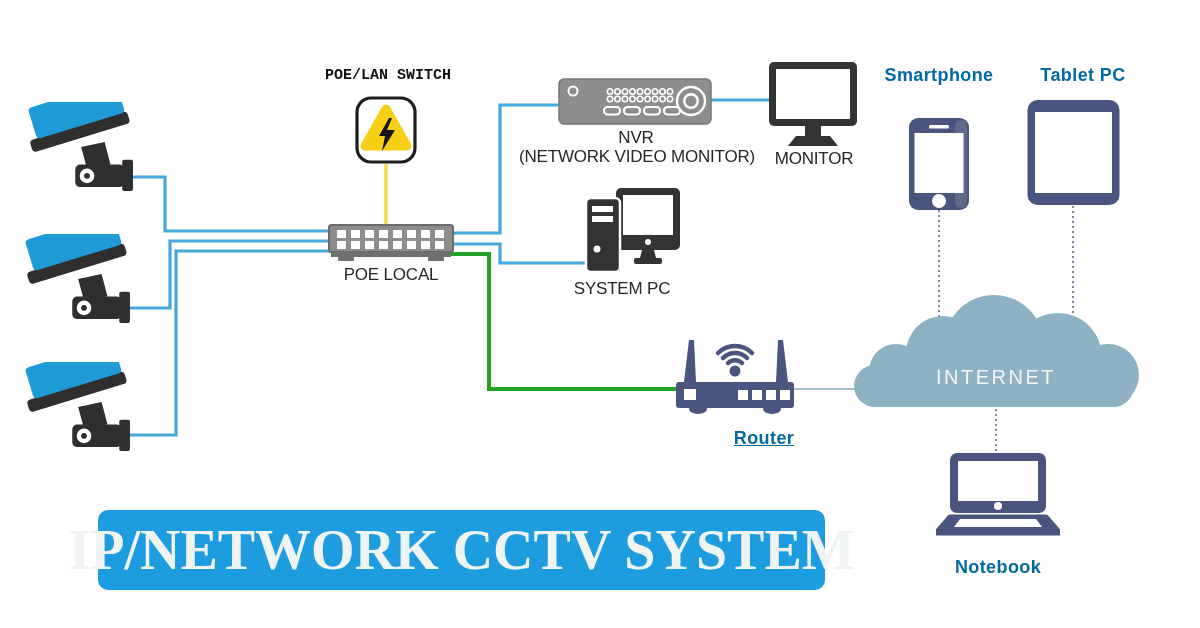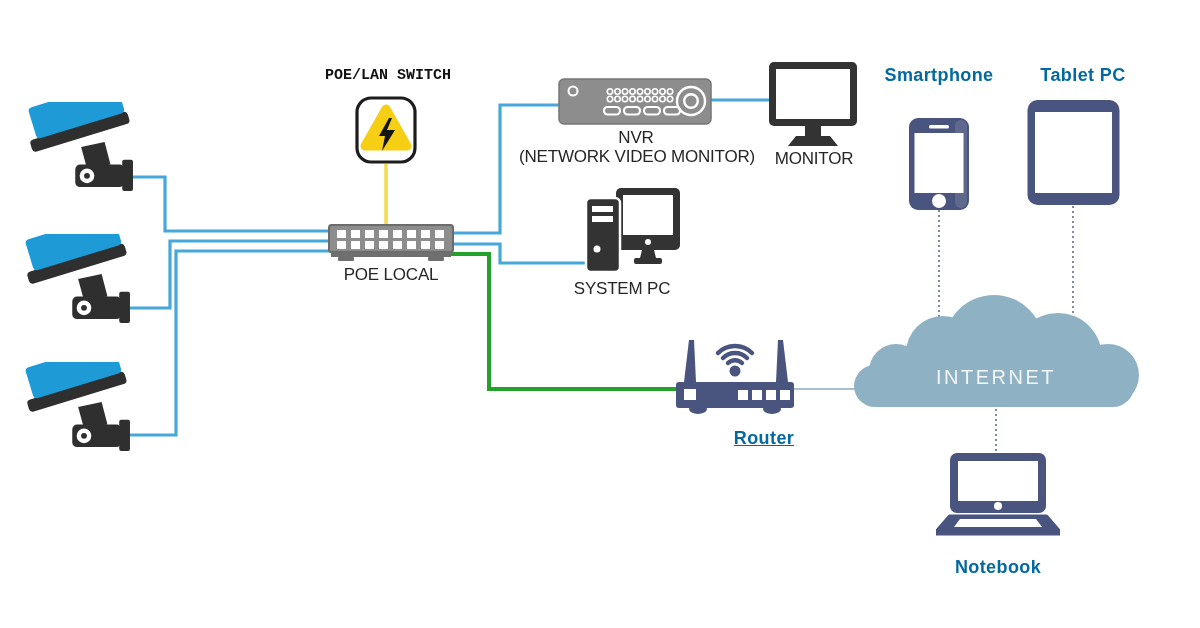--- a/index.html
+++ b/index.html
@@ -205,14 +205,17 @@
   <div class="lbl-dark" style="left:328px;top:265px;width:126px;">POE LOCAL</div>
   <div class="lbl-dark" style="left:560px;top:128px;width:152px;">NVR</div>
   <div class="lbl-dark" style="left:514px;top:147px;width:246px;">(NETWORK VIDEO MONITOR)</div>
   <div class="lbl-dark" style="left:768px;top:149px;width:92px;">MONITOR</div>
   <div class="lbl-dark" style="left:570px;top:279px;width:104px;">SYSTEM PC</div>
   <div class="lbl-slate" style="left:712px;top:428px;width:104px;text-decoration:underline;">Router</div>
   <div class="lbl-slate" style="left:872px;top:65px;width:134px;">Smartphone</div>
   <div class="lbl-slate" style="left:1018px;top:65px;width:130px;">Tablet PC</div>
   <div class="lbl-slate" style="left:936px;top:557px;width:124px;">Notebook</div>
 
+  <div class="banner">
+    <span>IP/NETWORK CCTV SYSTEM</span>
+  </div>
 
 </div>
 
 </body></html>

